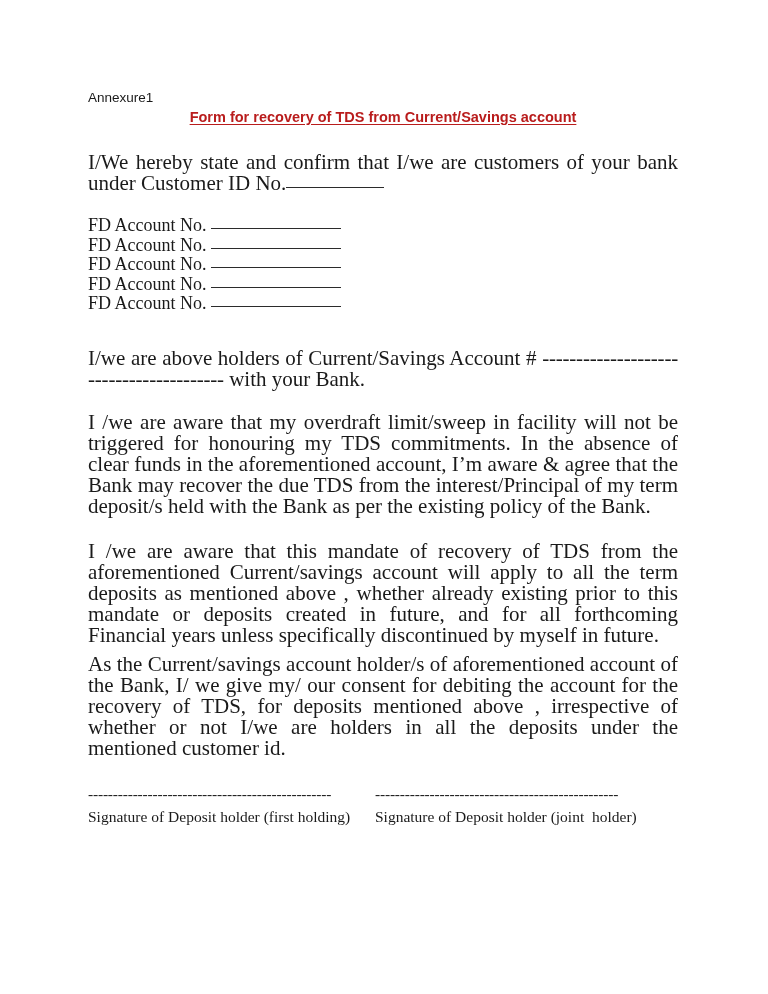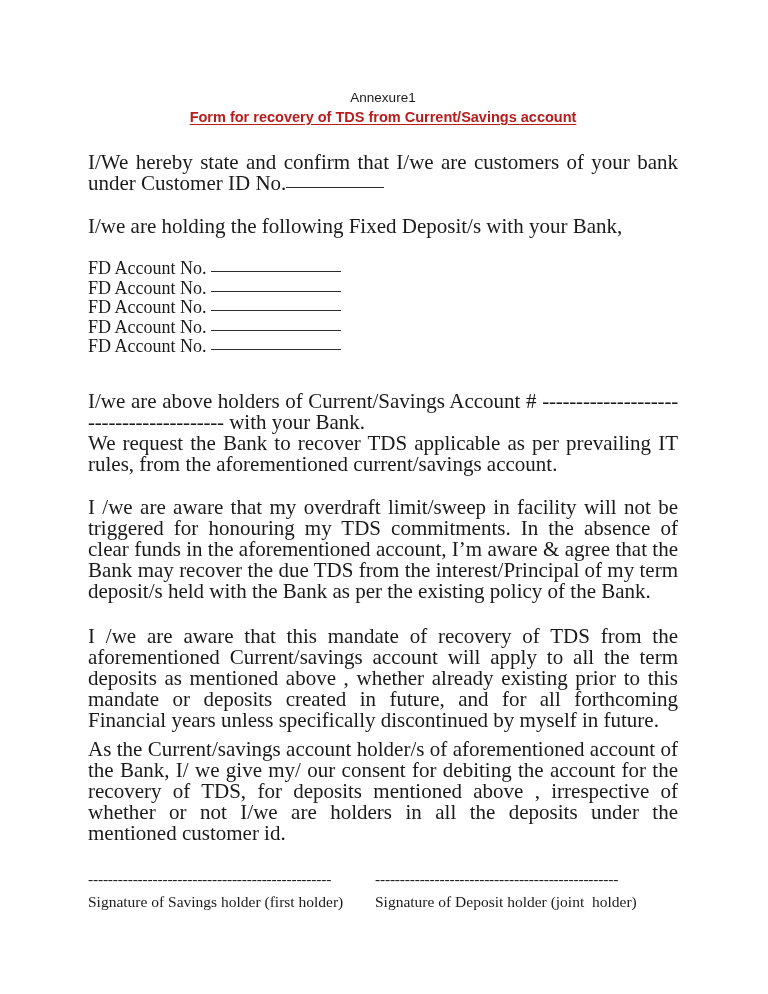--- a/index.html
+++ b/index.html
@@ -36,21 +36,21 @@
   
   .heading-block {
     margin-top: 88px;
     text-align: center;
   }
   .annexure-label {
     font-family: "Liberation Sans", "DejaVu Sans", sans-serif;
     font-size: 13.5px;
     line-height: 19px;
     color: #1a1a1a;
-    text-align: center;
+    text-align: left;
   }
   .form-title {
     font-family: "Liberation Sans", "DejaVu Sans", sans-serif;
     font-size: 14.5px;
     font-weight: bold;
     line-height: 21px;
     color: #b91c1c;
     text-align: center;
     text-decoration: underline;
     text-underline-offset: 2px;
@@ -147,44 +147,42 @@
   <div class="content">
 
     <div class="heading-block">
       <div class="annexure-label">Annexure1</div>
       <div class="form-title">Form for recovery of TDS from Current/Savings account</div>
     </div>
 
 
     <div class="para p-customer-id"><span>I/We hereby state and confirm that I/we are customers of your bank under Customer ID No.</span><span class="blank-underscore blank-u-medium"></span></div>
 
-    <div class="para p-holding">I/we are holding the following Fixed Deposit/s with your Bank,</div>
 
     <div class="fd-list">
       <div class="fd-row"><span>FD Account No. </span><span class="blank-underscore blank-u-fd"></span></div>
       <div class="fd-row"><span>FD Account No. </span><span class="blank-underscore blank-u-fd"></span></div>
       <div class="fd-row"><span>FD Account No. </span><span class="blank-underscore blank-u-fd"></span></div>
       <div class="fd-row"><span>FD Account No. </span><span class="blank-underscore blank-u-fd"></span></div>
       <div class="fd-row"><span>FD Account No. </span><span class="blank-underscore blank-u-fd"></span></div>
     </div>
 
     <div class="para p-also-holders"><span>I/we are above holders of Current/Savings Account # </span><span class="dash-fill">----------------------------------------</span><span> with your Bank.</span></div>
 
-    <div class="para p-request">We request the Bank to recover TDS applicable as per prevailing IT rules, from the aforementioned current/savings account.</div>
 
     <div class="para p-overdraft">I /we are aware that my overdraft limit/sweep in facility will not be triggered for honouring my TDS commitments. In the absence of clear funds in the aforementioned account, I’m aware &amp; agree that the Bank may recover the due TDS from the interest/Principal of my term deposit/s held with the Bank as per the existing policy of the Bank.</div>
 
     <div class="para p-mandate">I /we are aware that this mandate of recovery of TDS from the aforementioned Current/savings account will apply to all the term deposits as mentioned above , whether already existing prior to this mandate or deposits created in future, and for all forthcoming Financial years unless specifically discontinued by myself in future.</div>
 
     <div class="para p-consent">As the Current/savings account holder/s of aforementioned account of the Bank, I/ we give my/ our consent for debiting the account for the recovery of TDS, for deposits mentioned above , irrespective of whether or not I/we are holders in all the deposits under the mentioned customer id.</div>
 
     <div class="sign-block">
       <div class="sign-col sign-col-first">
         <div class="sign-rule">-------------------------------------------------</div>
-        <div class="sign-caption">Signature of Savings holder (first holder)</div>
+        <div class="sign-caption">Signature of Deposit holder (first holding)</div>
       </div>
       <div class="sign-col sign-col-joint">
         <div class="sign-rule">-------------------------------------------------</div>
         <div class="sign-caption">Signature of Deposit holder (joint  holder)</div>
       </div>
     </div>
 
   </div>
 </div>
 

